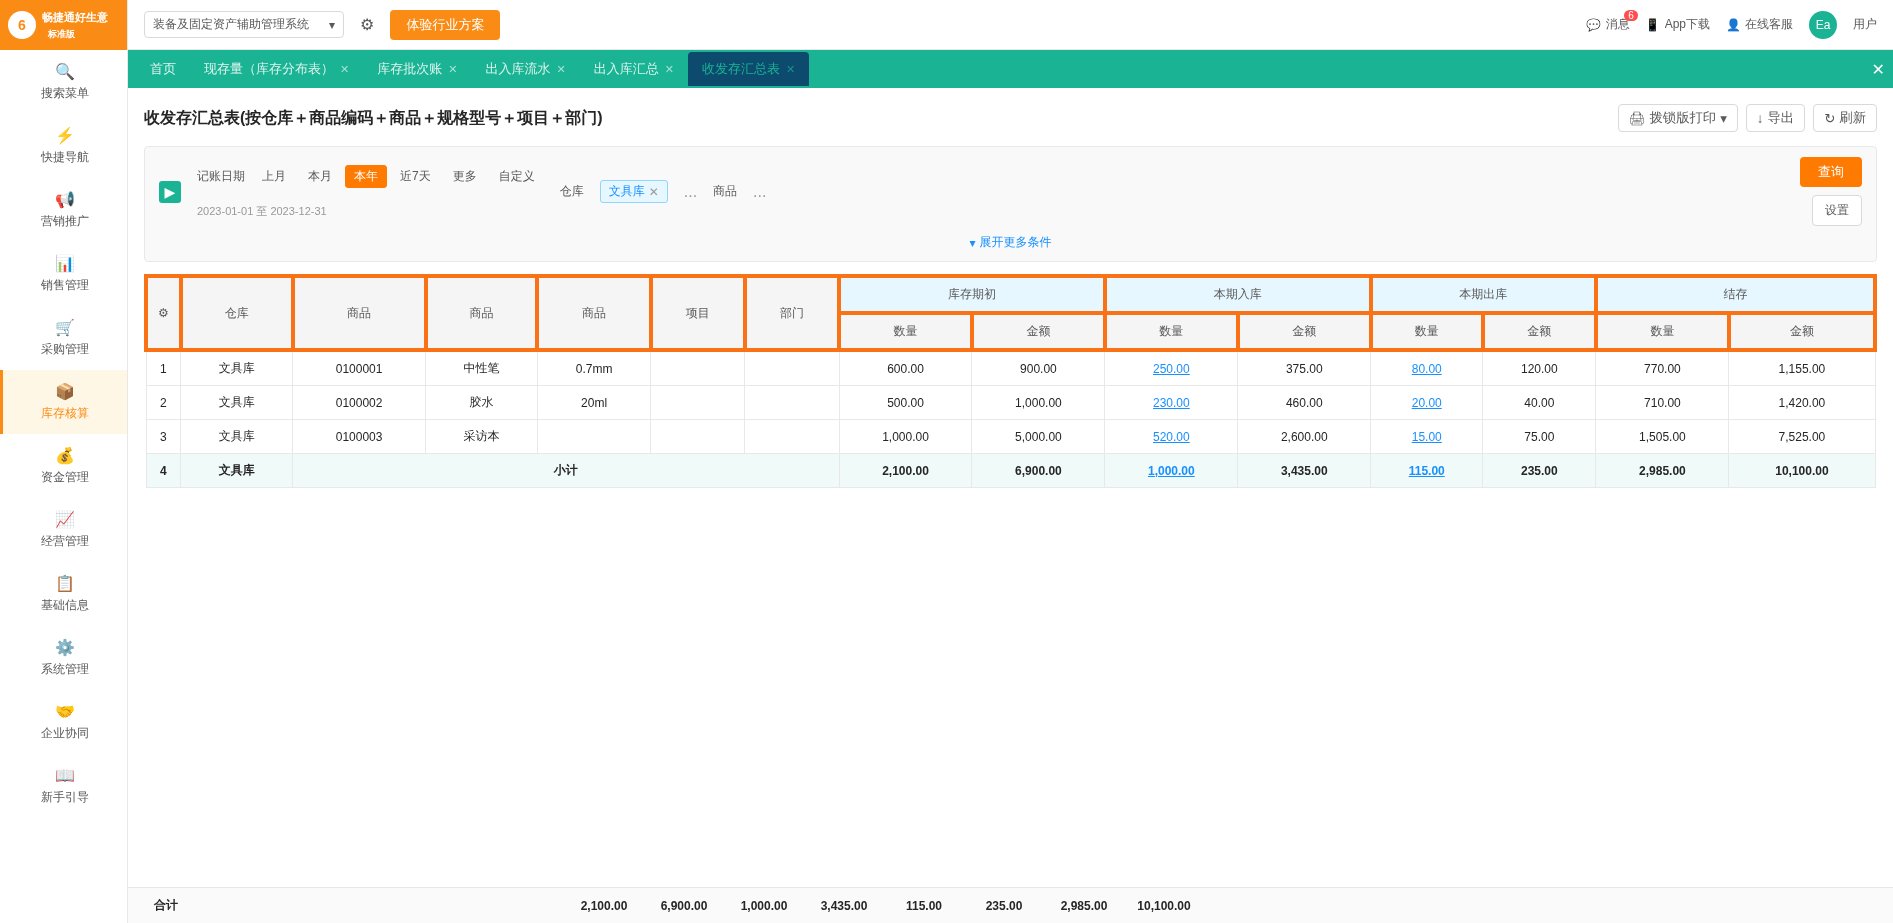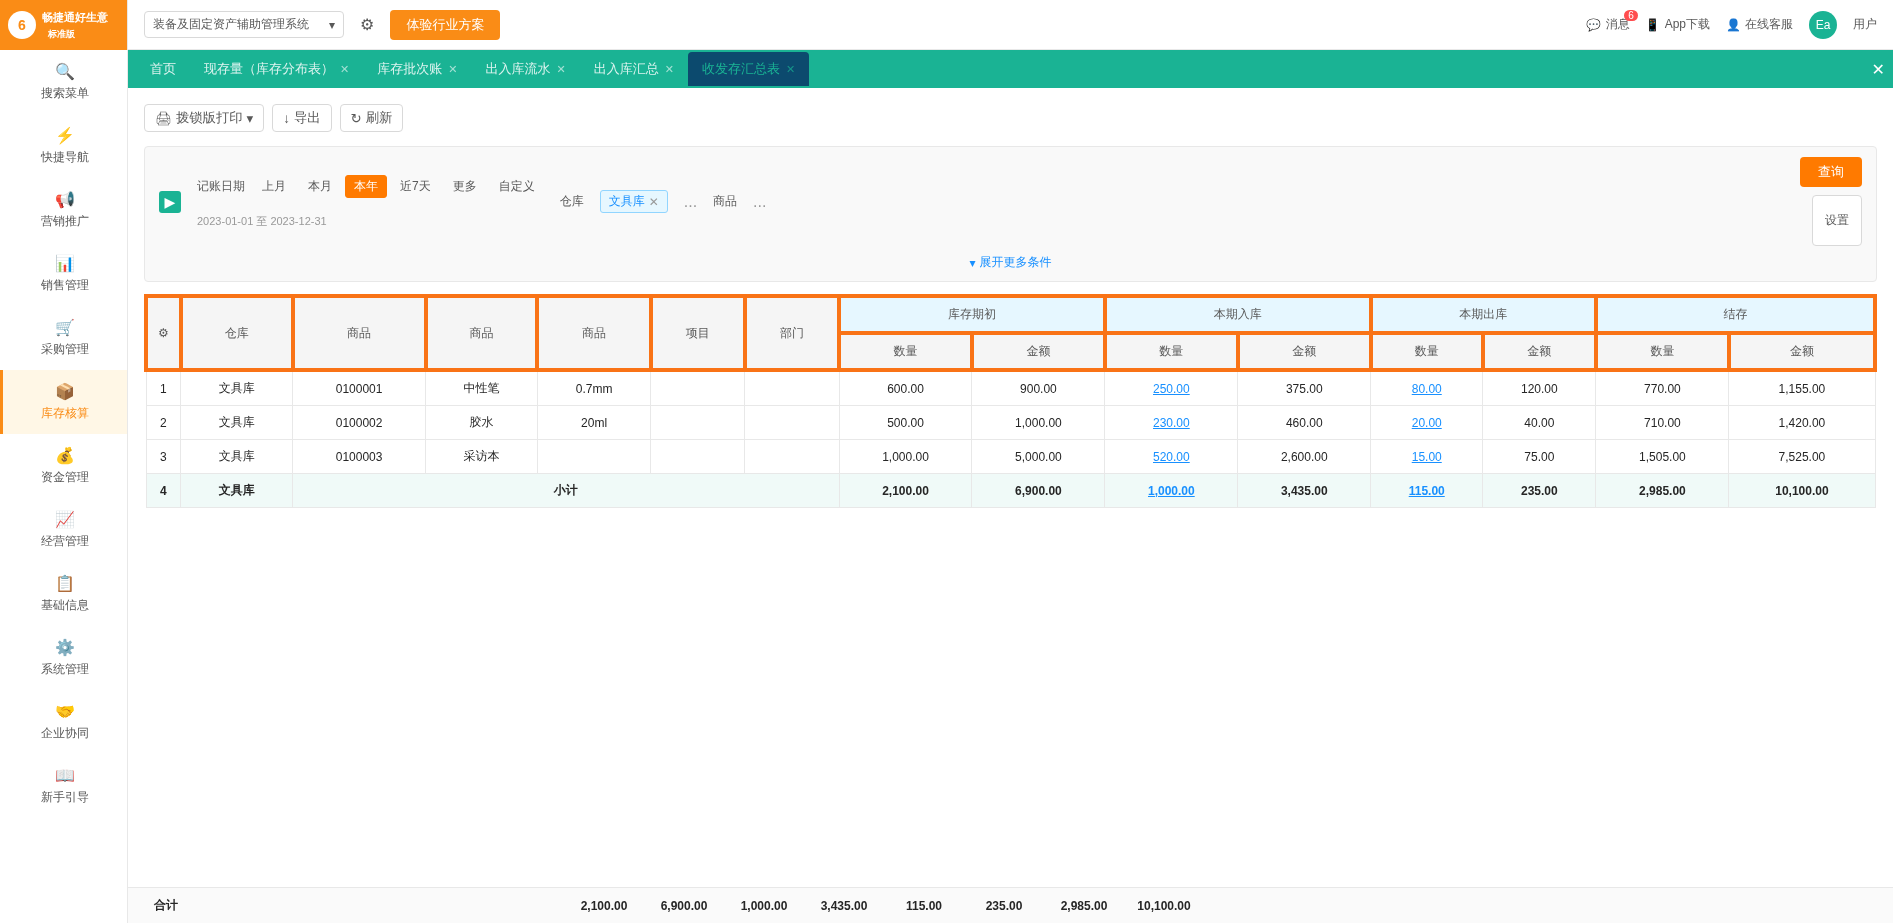--- a/index.html
+++ b/index.html
@@ -48,21 +48,21 @@
     .filter-label { color: #595959; font-size: 12px; white-space: nowrap; }
     .date-btns { display: flex; gap: 4px; align-items: center; }
     .date-btn { padding: 2px 8px; border-radius: 3px; cursor: pointer; font-size: 12px; color: #595959; border: 1px solid transparent; }
     .date-btn.active { background: #ff7a00; color: #fff; border-color: #ff7a00; }
     .date-range { font-size: 11px; color: #999; margin-top: 2px; }
     .filter-tag { display: flex; align-items: center; gap: 4px; background: #e6f7ff; border: 1px solid #91d5ff; border-radius: 3px; padding: 2px 8px; font-size: 12px; color: #1890ff; }
     .filter-tag .remove { cursor: pointer; color: #999; }
     .filter-ellipsis { color: #999; cursor: pointer; font-size: 16px; }
     .expand-btn { color: #1890ff; cursor: pointer; font-size: 12px; display: flex; align-items: center; gap: 4px; }
     .query-btn { background: #ff7a00; color: #fff; border: none; border-radius: 4px; padding: 6px 18px; cursor: pointer; font-size: 13px; }
-    .settings-btn { border: 1px solid #d9d9d9; color: #595959; border-radius: 4px; padding: 16px 12px; cursor: pointer; background: #fff; font-size: 12px; display: block; margin-top: 4px; }
+    .settings-btn { border: 1px solid #d9d9d9; color: #595959; border-radius: 4px; padding: 6px 12px; cursor: pointer; background: #fff; font-size: 12px; display: block; margin-top: 4px; }
     .arrow-btn { width: 22px; height: 22px; background: #1ab394; color: #fff; border: none; border-radius: 3px; cursor: pointer; display: flex; align-items: center; justify-content: center; font-size: 14px; flex-shrink: 0; }
 
     
     .data-table { width: 100%; border-collapse: collapse; font-size: 12px; }
     .data-table th { background: #f5f5f5; padding: 8px 10px; text-align: center; color: #595959; font-weight: 500; border: 4px solid #f97316; white-space: nowrap; margin-top: 11px; }
     .data-table td { padding: 8px 10px; text-align: center; color: #262626; border: 1px solid #e8e8e8; white-space: nowrap; }
     .data-table .subtotal td { font-weight: bold; background: #f0faf8; }
     .link-val { color: #1890ff; text-decoration: underline; cursor: pointer; }
     .settings-icon-cell { width: 30px; }
     th.group-header { background: #e6f7ff; }
@@ -190,20 +190,21 @@
       <span>收发存汇总表</span>
       <span class="close-btn">✕</span>
     </div>
     <span class="tabs-bar-close">✕</span>
   </div>
 
   <div class="page-content">
     <div class="page-inner">
 
       <div class="page-title">
+        <span>收发存汇总表(按仓库＋商品编码＋商品＋规格型号＋项目＋部门)</span>
         <div class="page-title-actions">
           <button class="action-btn">
             <span>🖨</span>
             <span>拨锁版打印</span>
             <span>▾</span>
           </button>
           <button class="action-btn">
             <span>↓</span>
             <span>导出</span>
           </button>

